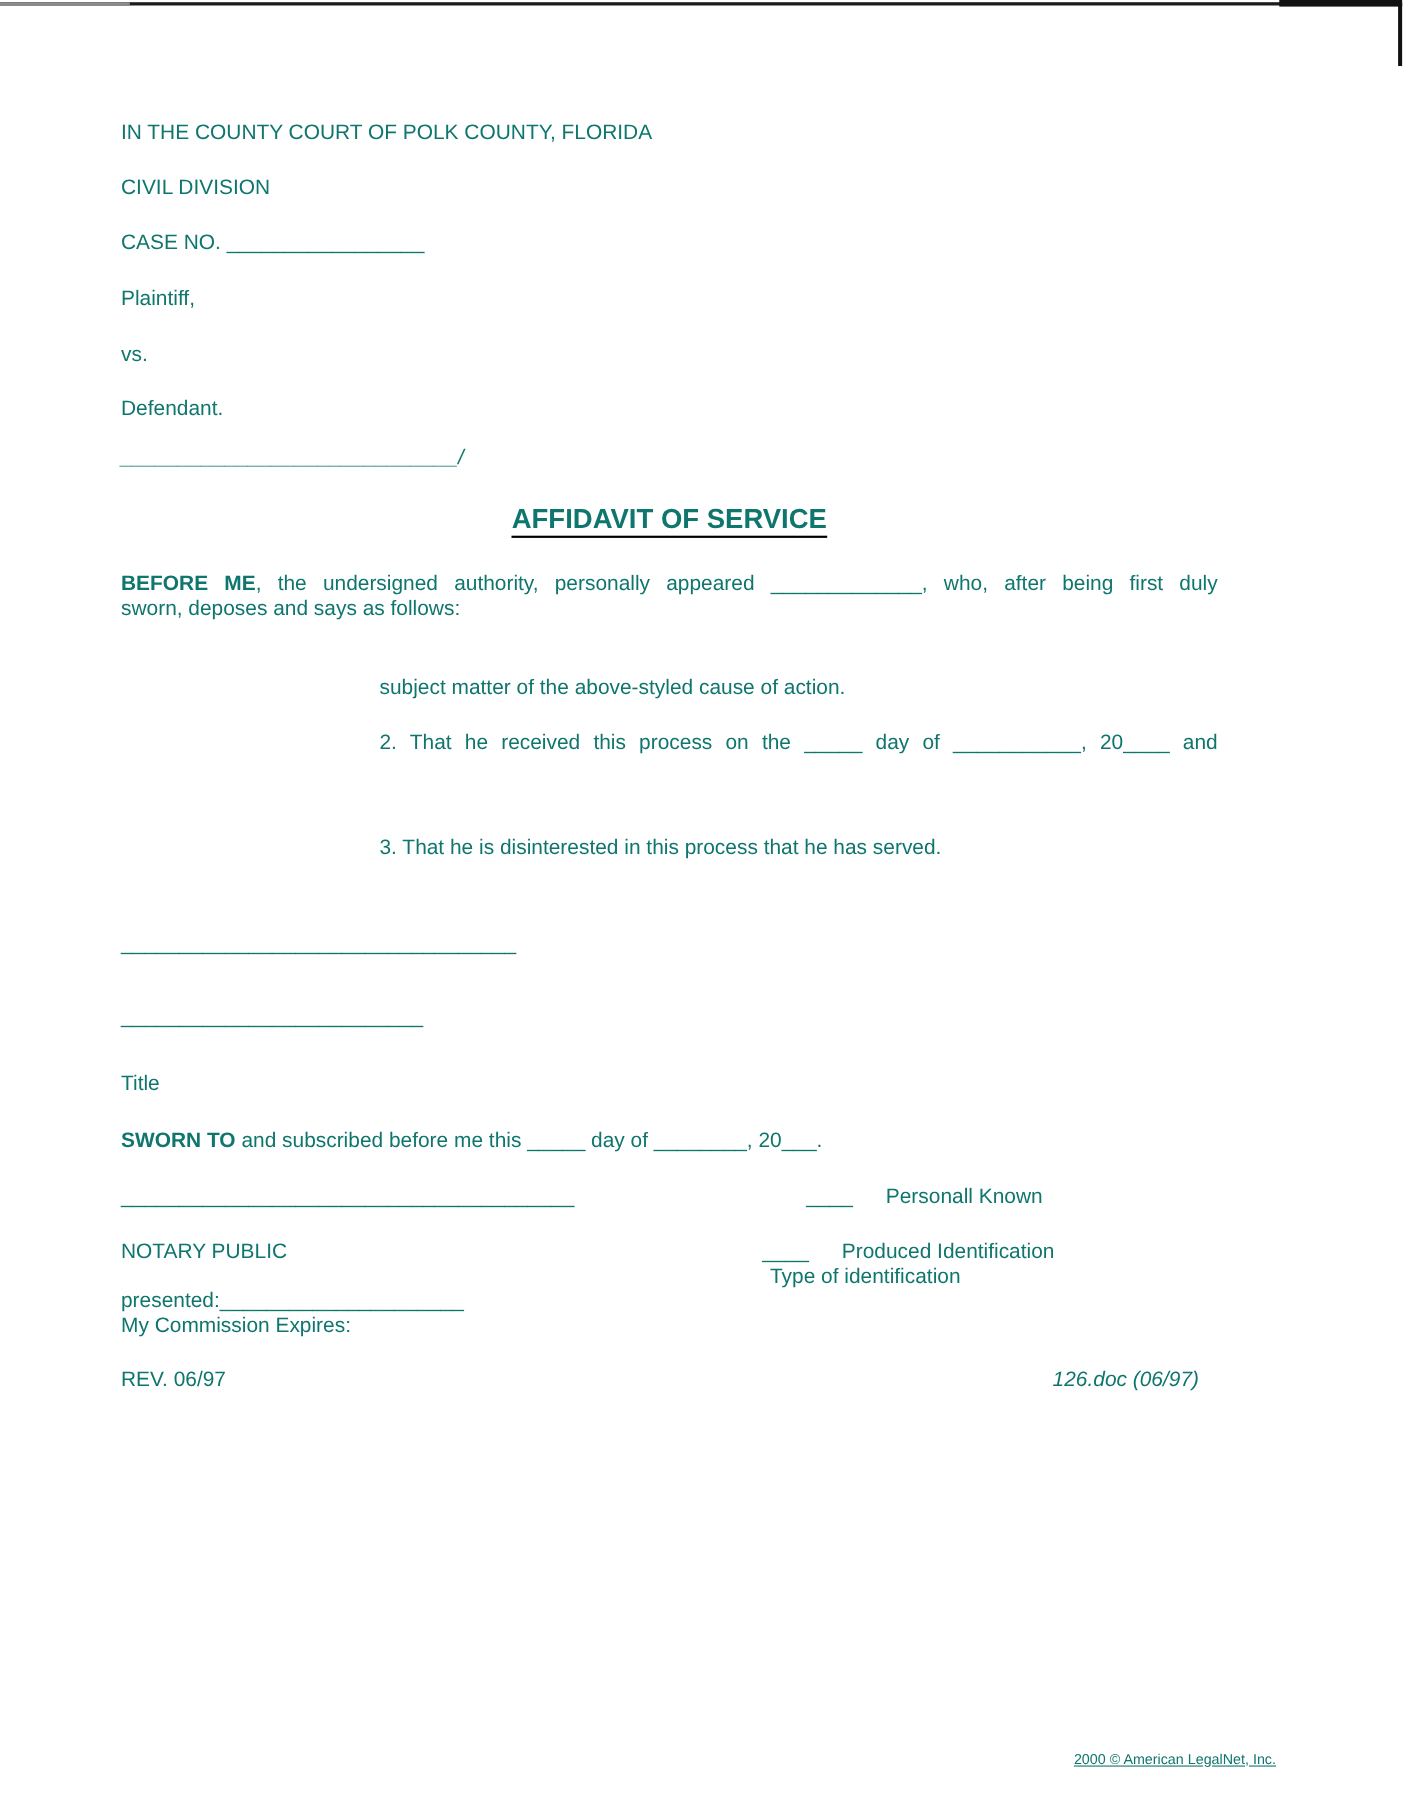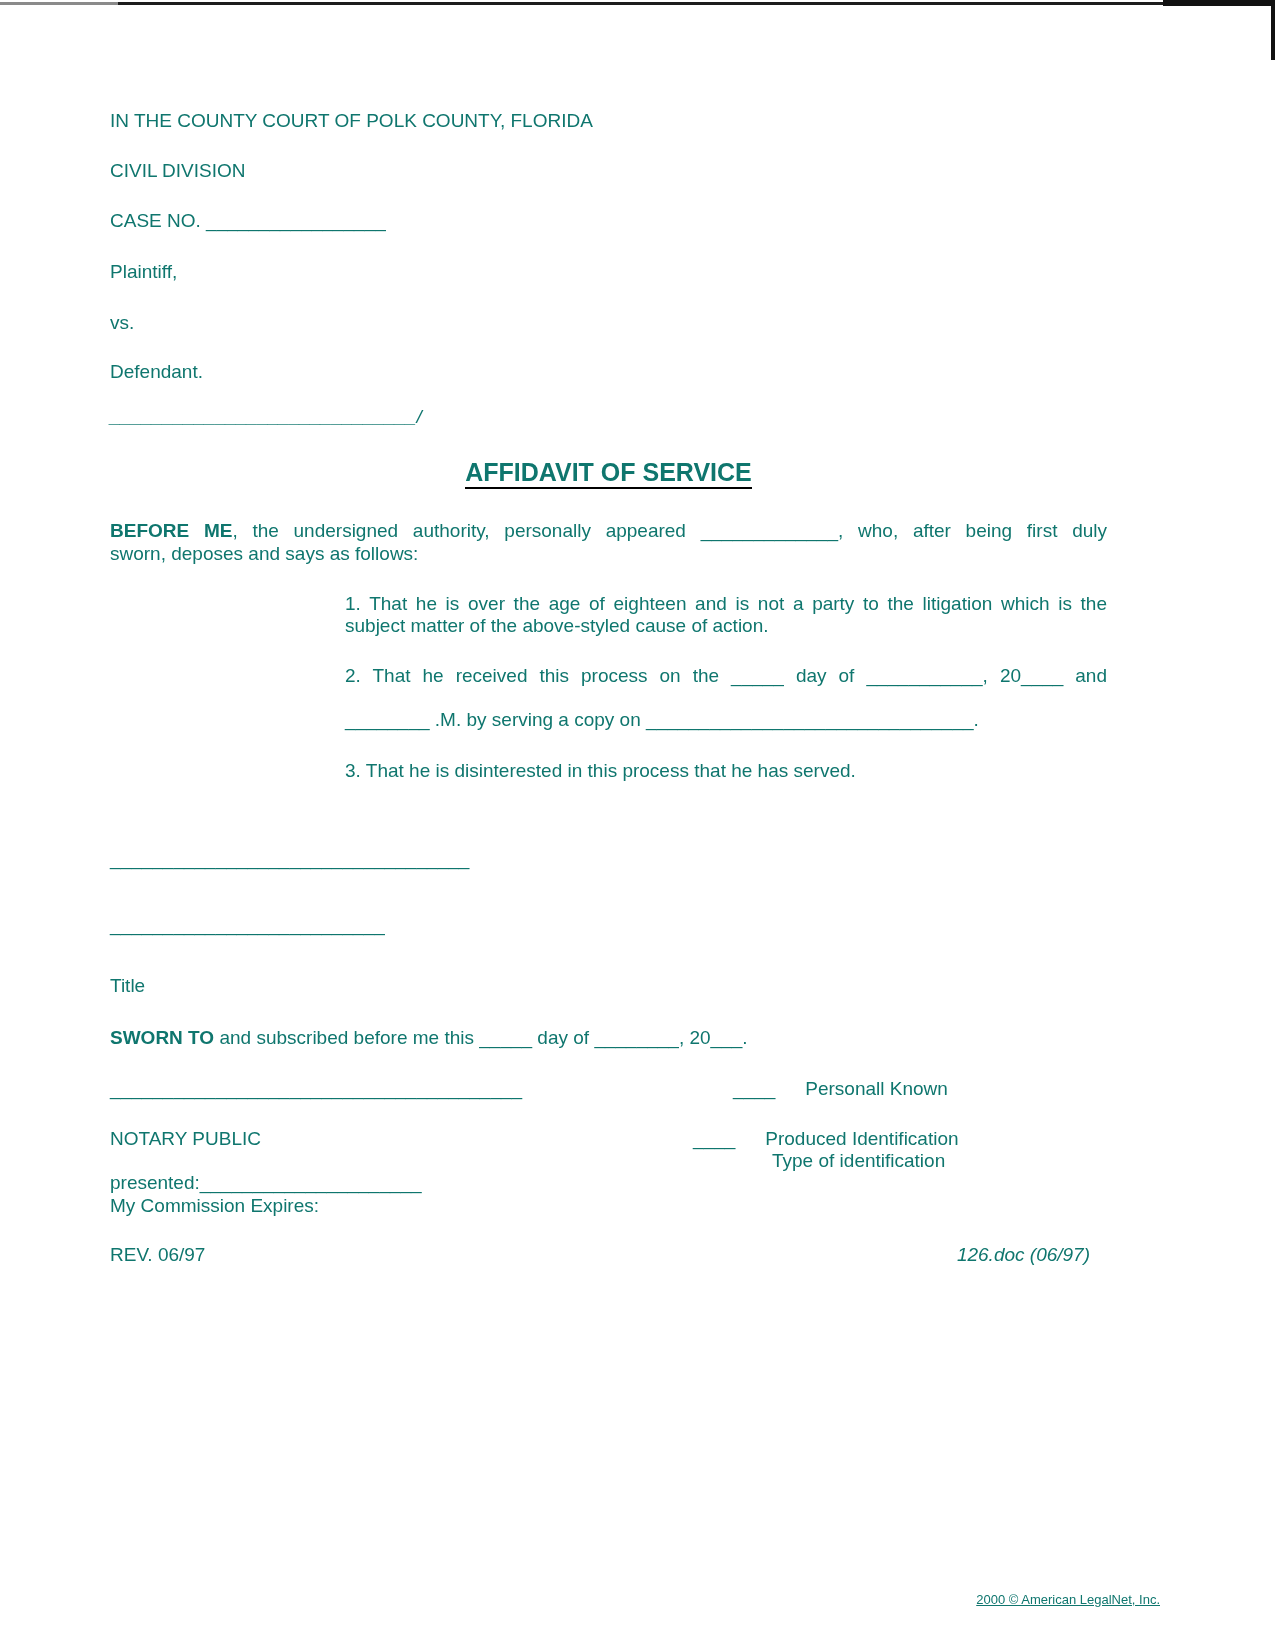--- a/index.html
+++ b/index.html
@@ -51,40 +51,38 @@
   <div class="ln" style="left:110px; top:361px;">Defendant.</div>
   <div class="ln" style="left:110px; top:406px;font-style:italic;">_____________________________/</div>
 
   <div class="doc-title">
     <span>AFFIDAVIT OF SERVICE</span>
   </div>
 
   <div class="wrapln just" style="left:110px; top:520px; width:997px;"><span class="bold">BEFORE ME</span><span>, the undersigned authority, personally appeared _____________, who, after being first duly</span></div>
   <div class="ln" style="left:110px; top:543px;">sworn, deposes and says as follows:</div>
 
-  <div class="wrapln just" style="left:345px; top:593px; width:762px;">1. That he is over the age of eighteen and is not a party to the litigation which is the</div>
   <div class="ln" style="left:345px; top:615px;">subject matter of the above-styled cause of action.</div>
 
   <div class="wrapln just" style="left:345px; top:665px; width:762px;">2. That he received this process on the _____ day of ___________, 20____ and</div>
-  <div class="ln" style="left:345px; top:709px;">________ .M. by serving a copy on _______________________________.</div>
 
   <div class="ln" style="left:345px; top:760px;">3. That he is disinterested in this process that he has served.</div>
 
   <div class="ln" style="left:110px; top:836px;margin-top:12px;">__________________________________</div>
   <div class="ln" style="left:110px; top:914px;">__________________________</div>
   <div class="ln" style="left:110px; top:975px;">Title</div>
 
   <div class="ln" style="left:110px; top:1027px;"><span class="bold">SWORN TO</span><span> and subscribed before me this _____ day of ________, 20___.</span></div>
 
   <div class="ln" style="left:110px; top:1078px;">_______________________________________</div>
   <div class="ln" style="left:733px; top:1078px;"><span>____</span><span class="right-col-gap"></span><span>Personall Known</span></div>
 
   <div class="ln" style="left:110px; top:1128px;">NOTARY PUBLIC</div>
   <div class="ln" style="left:693px; top:1128px;"><span>____</span><span class="right-col-gap"></span><span>Produced Identification</span></div>
-  <div class="ln" style="left:772px; top:1150px;">Type of identification</div>
+  <div class="ln" style="left:700px; top:1150px;">Type of identification</div>
 
   <div class="ln" style="left:110px; top:1172px;">presented:_____________________</div>
   <div class="ln" style="left:110px; top:1195px;">My Commission Expires:</div>
 
   <div class="ln" style="left:110px; top:1244px;">REV. 06/97</div>
   <div class="ln" style="left:860px; top:1244px; width:230px; text-align:right;font-style:italic;">126.doc (06/97)</div>
 
   <div class="ln footer-small" style="left:800px; top:1592px; width:360px; text-align:right;">2000 © American LegalNet, Inc.</div>
 
 </div>

